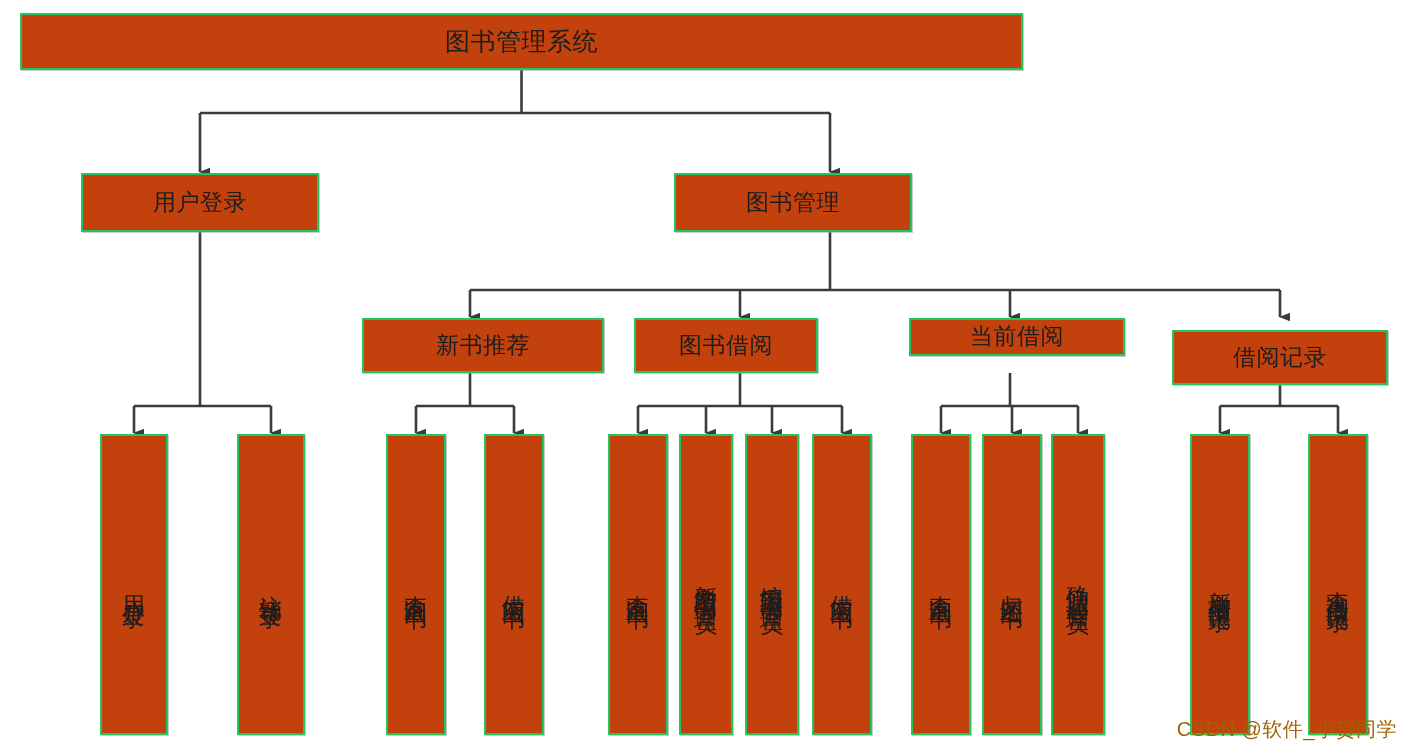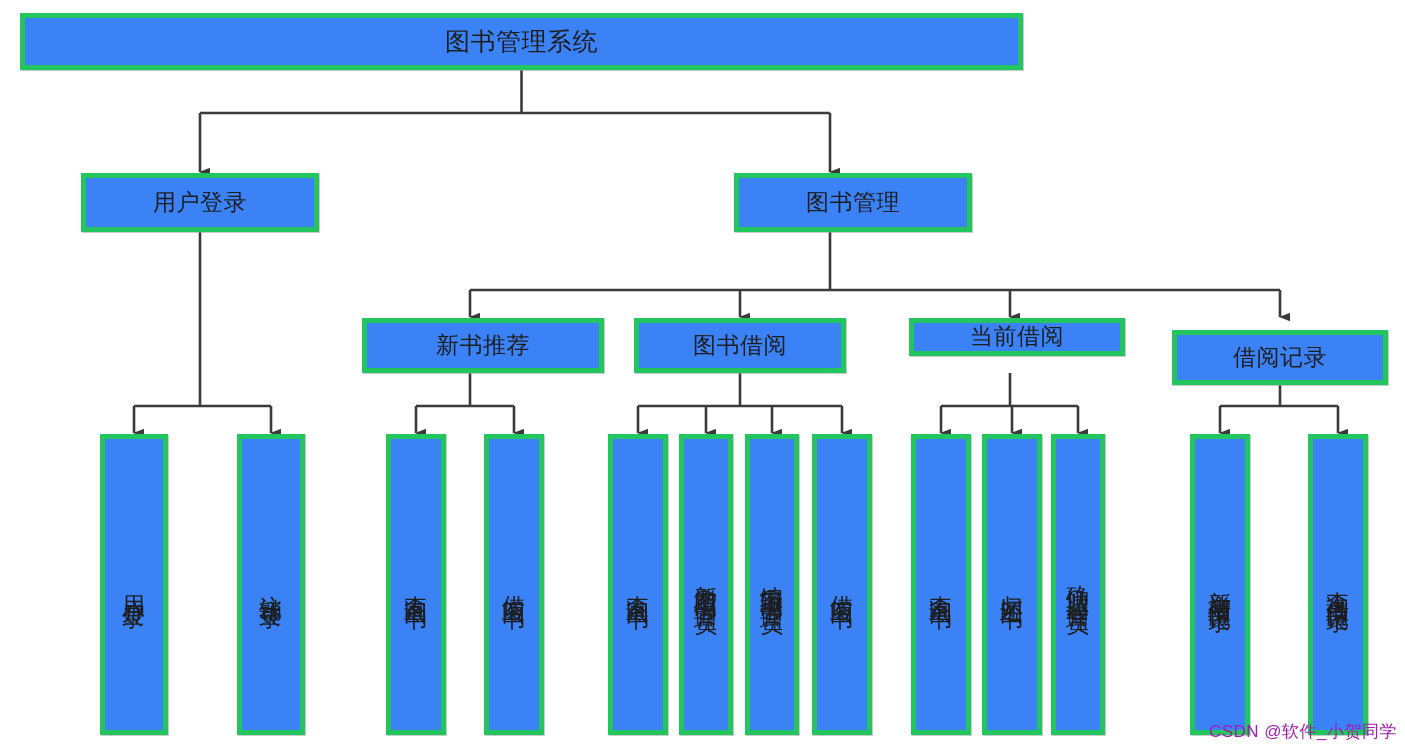--- a/index.html
+++ b/index.html
@@ -21,22 +21,22 @@
   #diagram-svg {
     position: absolute;
     left: 0;
     top: 0;
     width: 1405px;
     height: 747px;
   }
   .node-box {
     position: absolute;
     box-sizing: border-box;
-    border: 5px solid #22c55e;
-    background: #3b82f6;
+    border: 2px solid #22c55e;
+    background: #c2410c;
     display: flex;
     align-items: center;
     justify-content: center;
     box-shadow: 1px 1px 0 rgba(160,160,160,0.55);
   }
   .node-label-h {
     font-size: 23px;
     color: #1d1d1d;
     line-height: 1.1;
     letter-spacing: 0.5px;
@@ -53,22 +53,22 @@
     text-align: center;
     white-space: nowrap;
   }
   .root-label {
     font-size: 25px;
   }
   #watermark {
     position: absolute;
     right: 8px;
     bottom: 4px;
-    font-size: 17px;
-    color: #a21caf;
+    font-size: 20px;
+    color: #a16207;
     letter-spacing: 0.5px;
     white-space: nowrap;
     pointer-events: none;
   }
 </style>
 </head>
 <body>
 
 <div id="diagram-root">
 
@@ -115,27 +115,27 @@
       </g>
   </svg>
 
   <div id="nodes-layer">
       <div class="node-box" style="left: 20px; top: 13px; width: 1003px; height: 57px;">
         <div class="node-label-h root-label">图书管理系统</div>
       </div>
       <div class="node-box" style="left: 81px; top: 173px; width: 238px; height: 59px;">
         <div class="node-label-h">用户登录</div>
       </div>
-      <div class="node-box" style="left: 734px; top: 173px; width: 238px; height: 59px;">
+      <div class="node-box" style="left: 674px; top: 173px; width: 238px; height: 59px;">
         <div class="node-label-h">图书管理</div>
       </div>
       <div class="node-box" style="left: 362px; top: 318px; width: 242px; height: 55px;">
         <div class="node-label-h">新书推荐</div>
       </div>
-      <div class="node-box" style="left: 634px; top: 318px; width: 212px; height: 55px;">
+      <div class="node-box" style="left: 634px; top: 318px; width: 184px; height: 55px;">
         <div class="node-label-h">图书借阅</div>
       </div>
       <div class="node-box" style="left: 909px; top: 318px; width: 216px; height: 38px;">
         <div class="node-label-h">当前借阅</div>
       </div>
       <div class="node-box" style="left: 1172px; top: 318px; width: 216px; height: 55px; margin-top: 12px;">
         <div class="node-label-h">借阅记录</div>
       </div>
       <div class="node-box" style="left: 100px; top: 434px; width: 68px; height: 301px;">
         <div class="node-label-v">用户登录</div>

